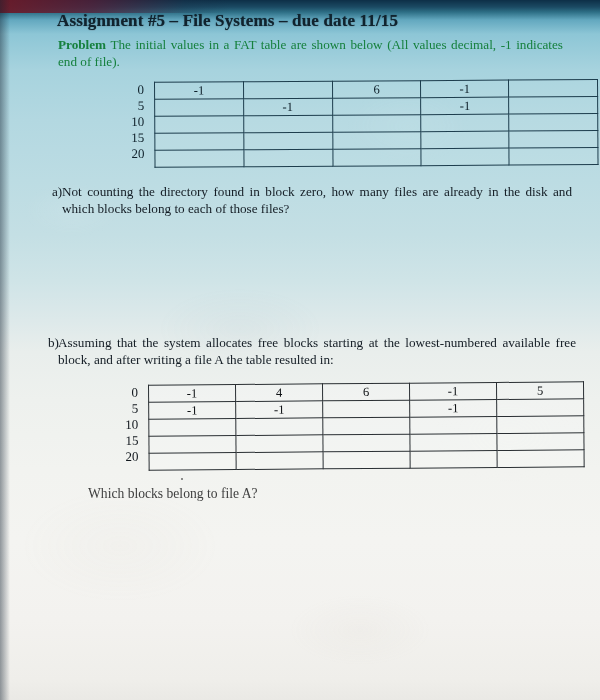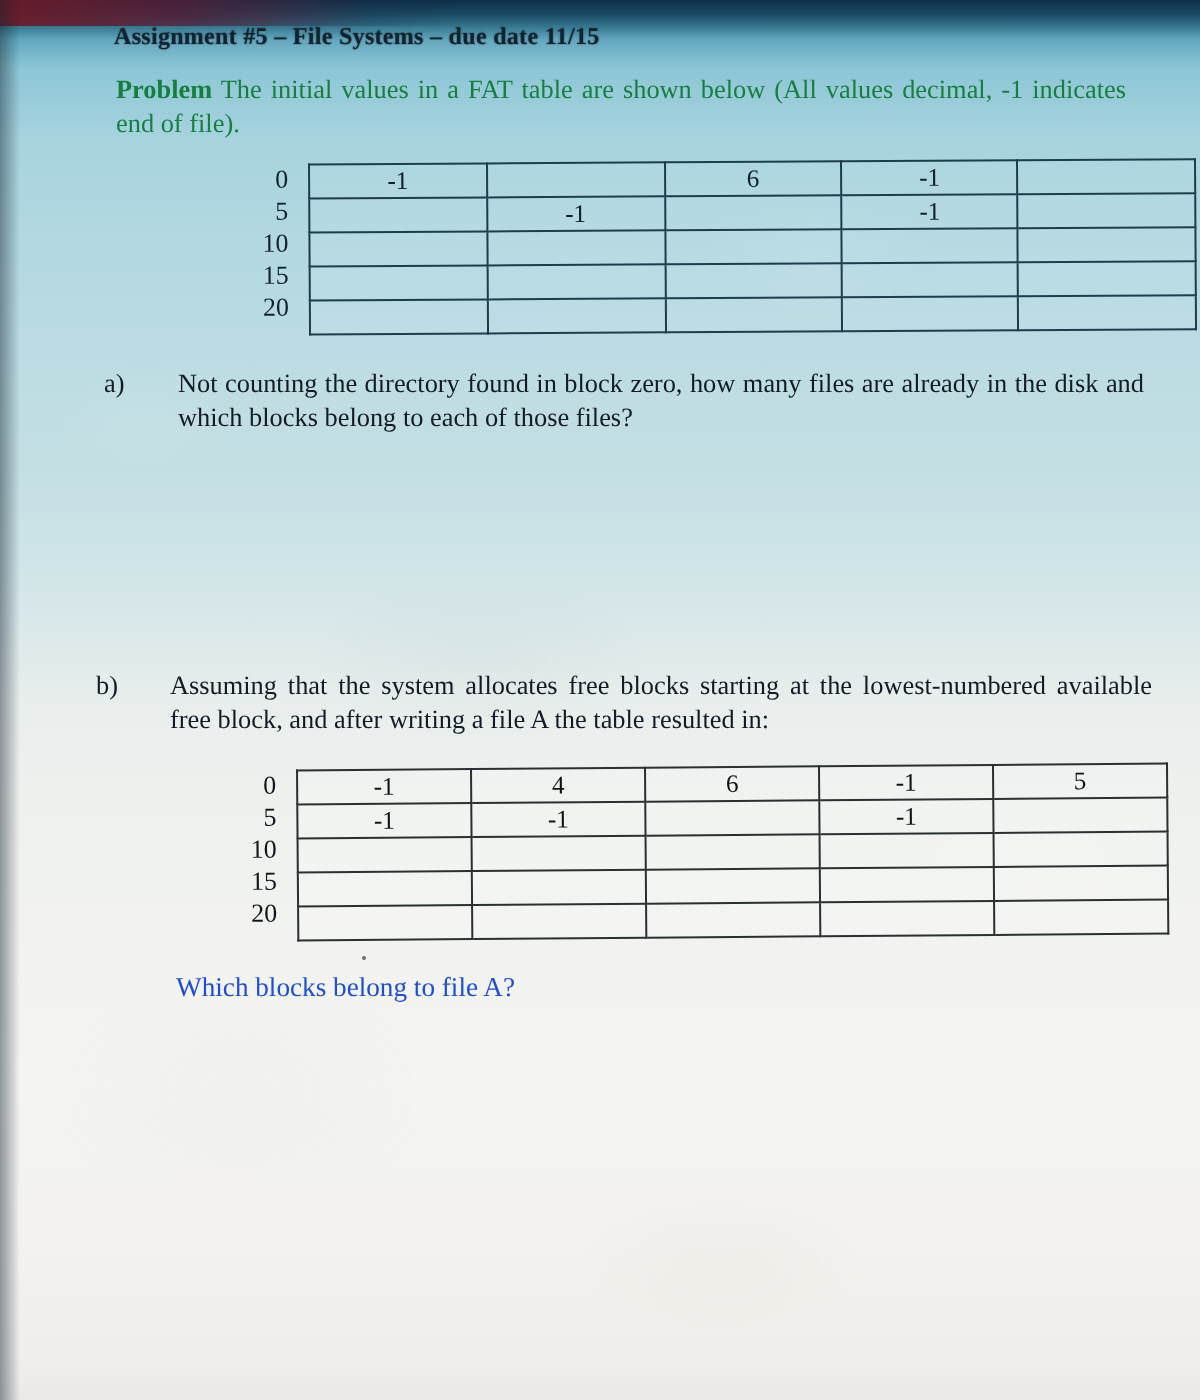--- a/index.html
+++ b/index.html
@@ -80,21 +80,21 @@
     z-index: 5;
   }
 
   
   .assignment-title {
     position: absolute;
     left: 57px;
     top: 11px;
     font-family: "Liberation Serif", "DejaVu Serif", serif;
     font-weight: bold;
-    font-size: 12px;
+    font-size: 17px;
     letter-spacing: .15px;
     color: #10232e;
     text-shadow: 0 0 1px rgba(10,25,35,.7), 0 1px 0 rgba(140,180,195,.35);
     white-space: nowrap;
   }
 
   .para {
     position: absolute;
     font-size: 13.2px;
     line-height: 16.5px;
@@ -116,33 +116,33 @@
     color: #131c24;
   }
   .qitem .marker {
     position: absolute;
     left: 0;
     top: 0;
     width: 22px;
   }
   .qitem .qtext {
     display: block;
-    margin-left: 37px;
+    margin-left: 10px;
     text-align: justify;
   }
 
   #q-a { left: 52px; top: 183px; width: 520px; }
   #q-b { left: 48px; top: 334px; width: 528px; }
 
   #final-question {
     position: absolute;
     left: 88px;
     top: 486px;
     font-size: 13.6px;
-    color: #1d4ed8;
+    color: #404040;
   }
   #stray-mark {
     position: absolute;
     left: 181px;
     top: 478px;
     width: 2px;
     height: 2px;
     background: #4a4a4a;
     border-radius: 50%;
     opacity: .8;

